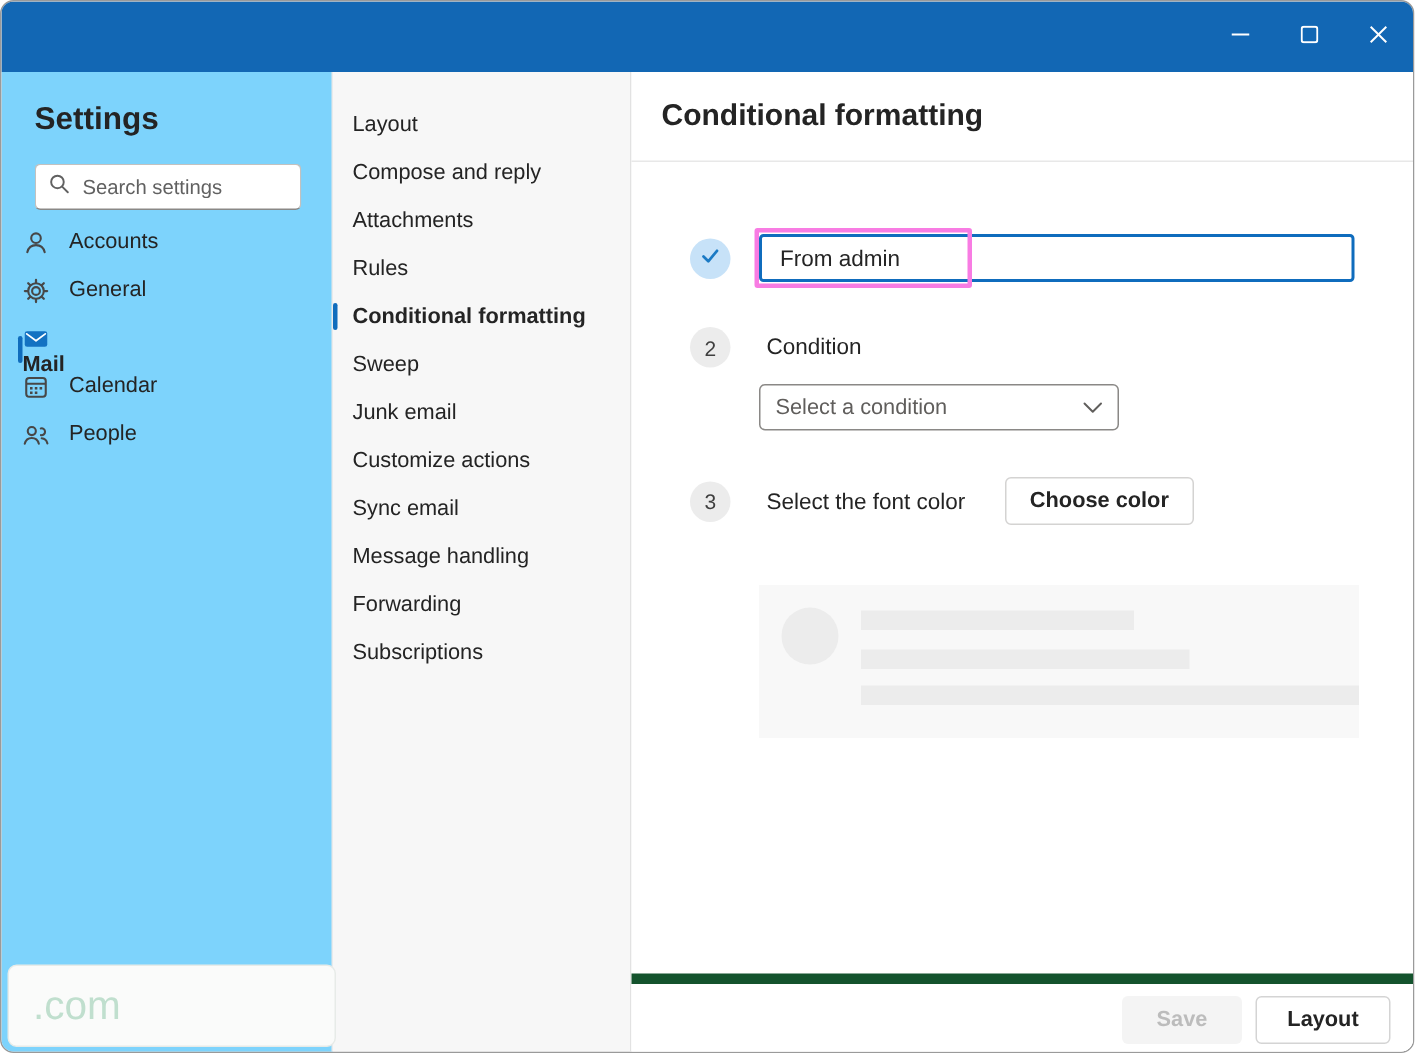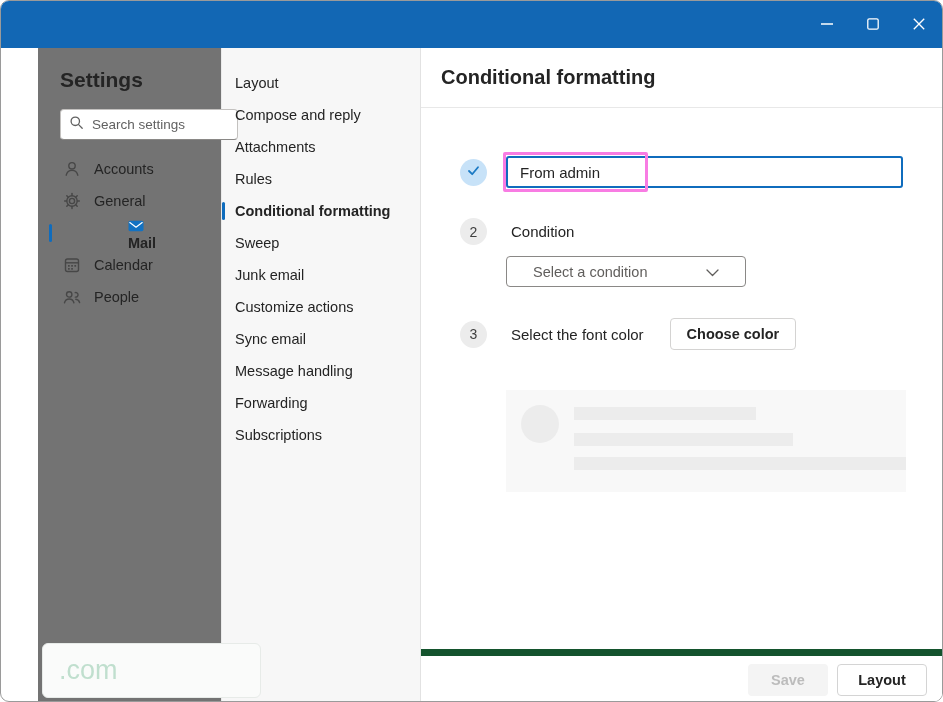--- a/index.html
+++ b/index.html
@@ -14,34 +14,34 @@
   
   .titlebar {
     height:47px; background:#1267b4; display:flex; justify-content:flex-end; align-items:stretch;
   }
   .tb-btn { width:46px; display:flex; align-items:center; justify-content:center; cursor:pointer; }
 
   
   .content { display:grid; grid-template-columns:221px 199px 1fr; height:655px; }
 
   
-  .sidebar { background:#737373; border-right:1px solid #eaeaea; position:relative; padding-top:18px;margin-left:37px; }
+  .sidebar { background:#7dd3fc; border-right:1px solid #eaeaea; position:relative; padding-top:18px; }
   .sidebar-title { font-size:21px; font-weight:700; color:#242424; margin:0 0 0 22px; height:28px; line-height:28px; }
   .searchbox {
     margin:15px 0 0 22px; width:178px; height:31px; background:#fff;
     border:1px solid #c3c1bf; border-bottom-color:#8a8886; border-radius:4px;
     display:flex; align-items:center; padding:0 8px;
   }
   .searchbox input {
     border:none; outline:none; background:transparent; width:100%;
     font-size:13.5px; color:#242424; font-family:inherit; margin-left:6px;
   }
   .searchbox input::placeholder { color:#616161; }
   .side-list { margin-top:13px; }
-  .side-item { height:32px; display:flex; align-items:center; padding-left:25px; position:relative; font-size:14.5px; color:#242424; cursor:pointer; }
+  .side-item { height:32px; display:flex; align-items:flex-start; padding-left:14px; position:relative; font-size:14.5px; color:#242424; cursor:pointer; }
   .side-item .icon { width:18px; height:18px; display:flex; align-items:center; justify-content:center; margin-right:13px; }
   .side-item.selected { font-weight:700;flex-direction:column; }
   .side-indicator { position:absolute; left:11px; top:7px; width:3px; height:18px; background:#0f6cbd; border-radius:2px; }
 
   .watermark {
     position:absolute; left:4px; bottom:5px; width:219px; height:55px;
     background:#fafbfa; border:1px solid #e7ebe8; border-radius:6px;
     display:flex; align-items:center; padding-left:16px; z-index:4;
   }
   .wm-bold  { font-size:27px; font-weight:700; color:#a9d5bd; letter-spacing:-0.5px; }
@@ -74,21 +74,21 @@
   .pink-overlay {
     position:absolute; left:-3px; top:-4px; width:145px; height:40px;
     border:3px solid #f87ce3; border-radius:2px; pointer-events:none;
   }
 
   .step-row2 { display:flex; align-items:center; margin:30px 0 0 39px; }
   .step-label { font-size:15px; color:#242424; margin-left:24px; }
   .dropdown {
     margin:11px 0 0 85px; width:240px; height:31px; background:#fff;
     border:1px solid #8a8886; border-radius:4px; display:flex; align-items:center;
-    justify-content:space-between; padding:0 26px; cursor:pointer;
+    justify-content:space-between; padding:0 10px; cursor:pointer;
   }
   .dropdown-text { font-size:14.5px; color:#605e5c; }
 
   .step-row3 { display:flex; align-items:center; margin:31px 0 0 39px; }
   .choose-btn {
     margin-left:26px; height:32px; padding:0 16px; background:#fff;
     border:1px solid #d4d3d2; border-radius:4px; font-size:14.5px; font-weight:700;
     color:#242424; font-family:inherit; cursor:pointer;
   }
 

